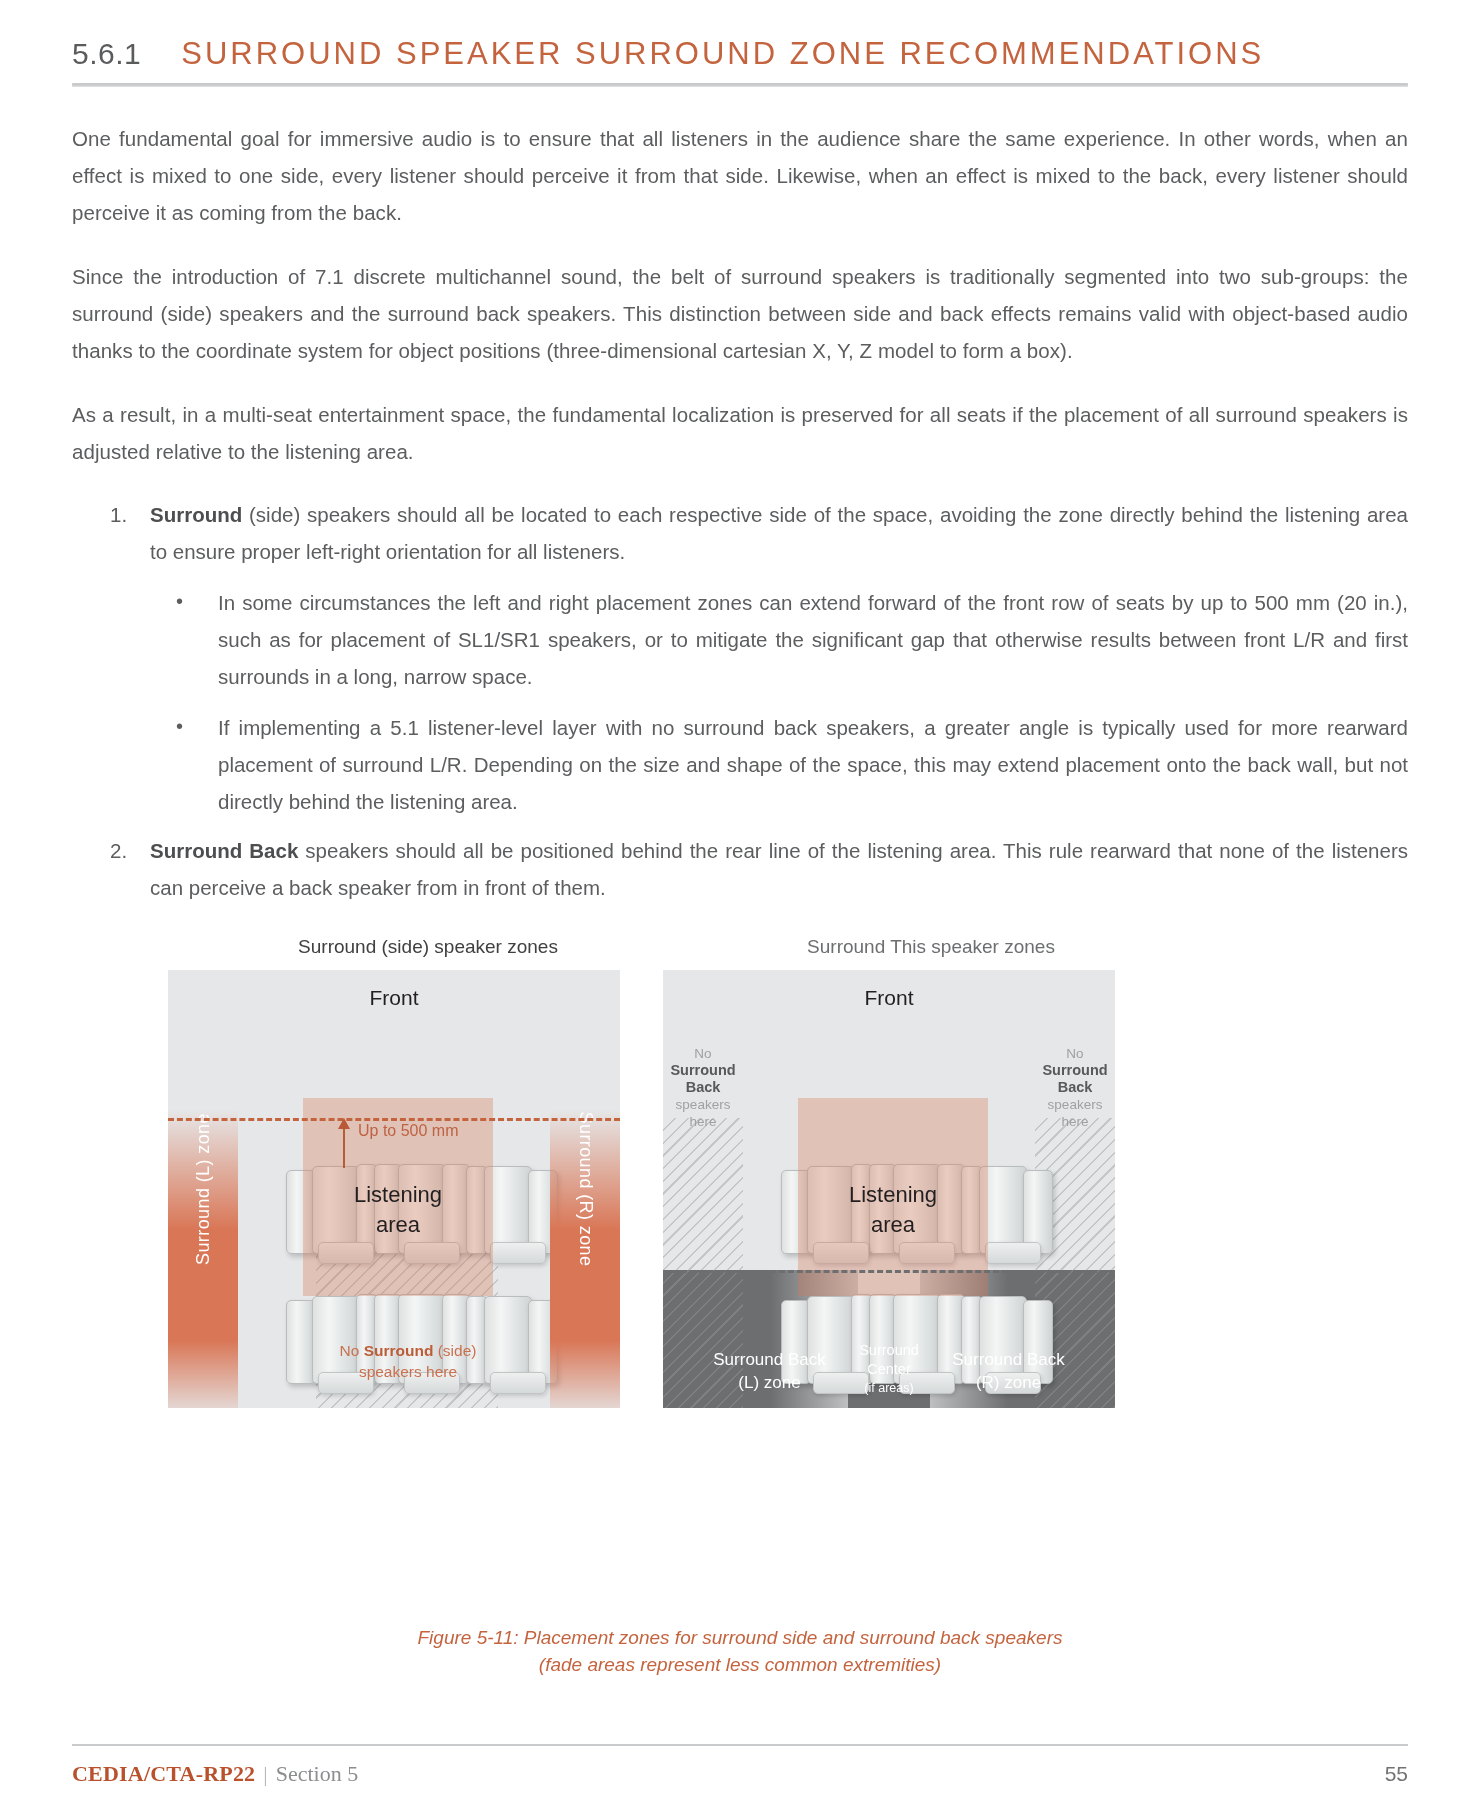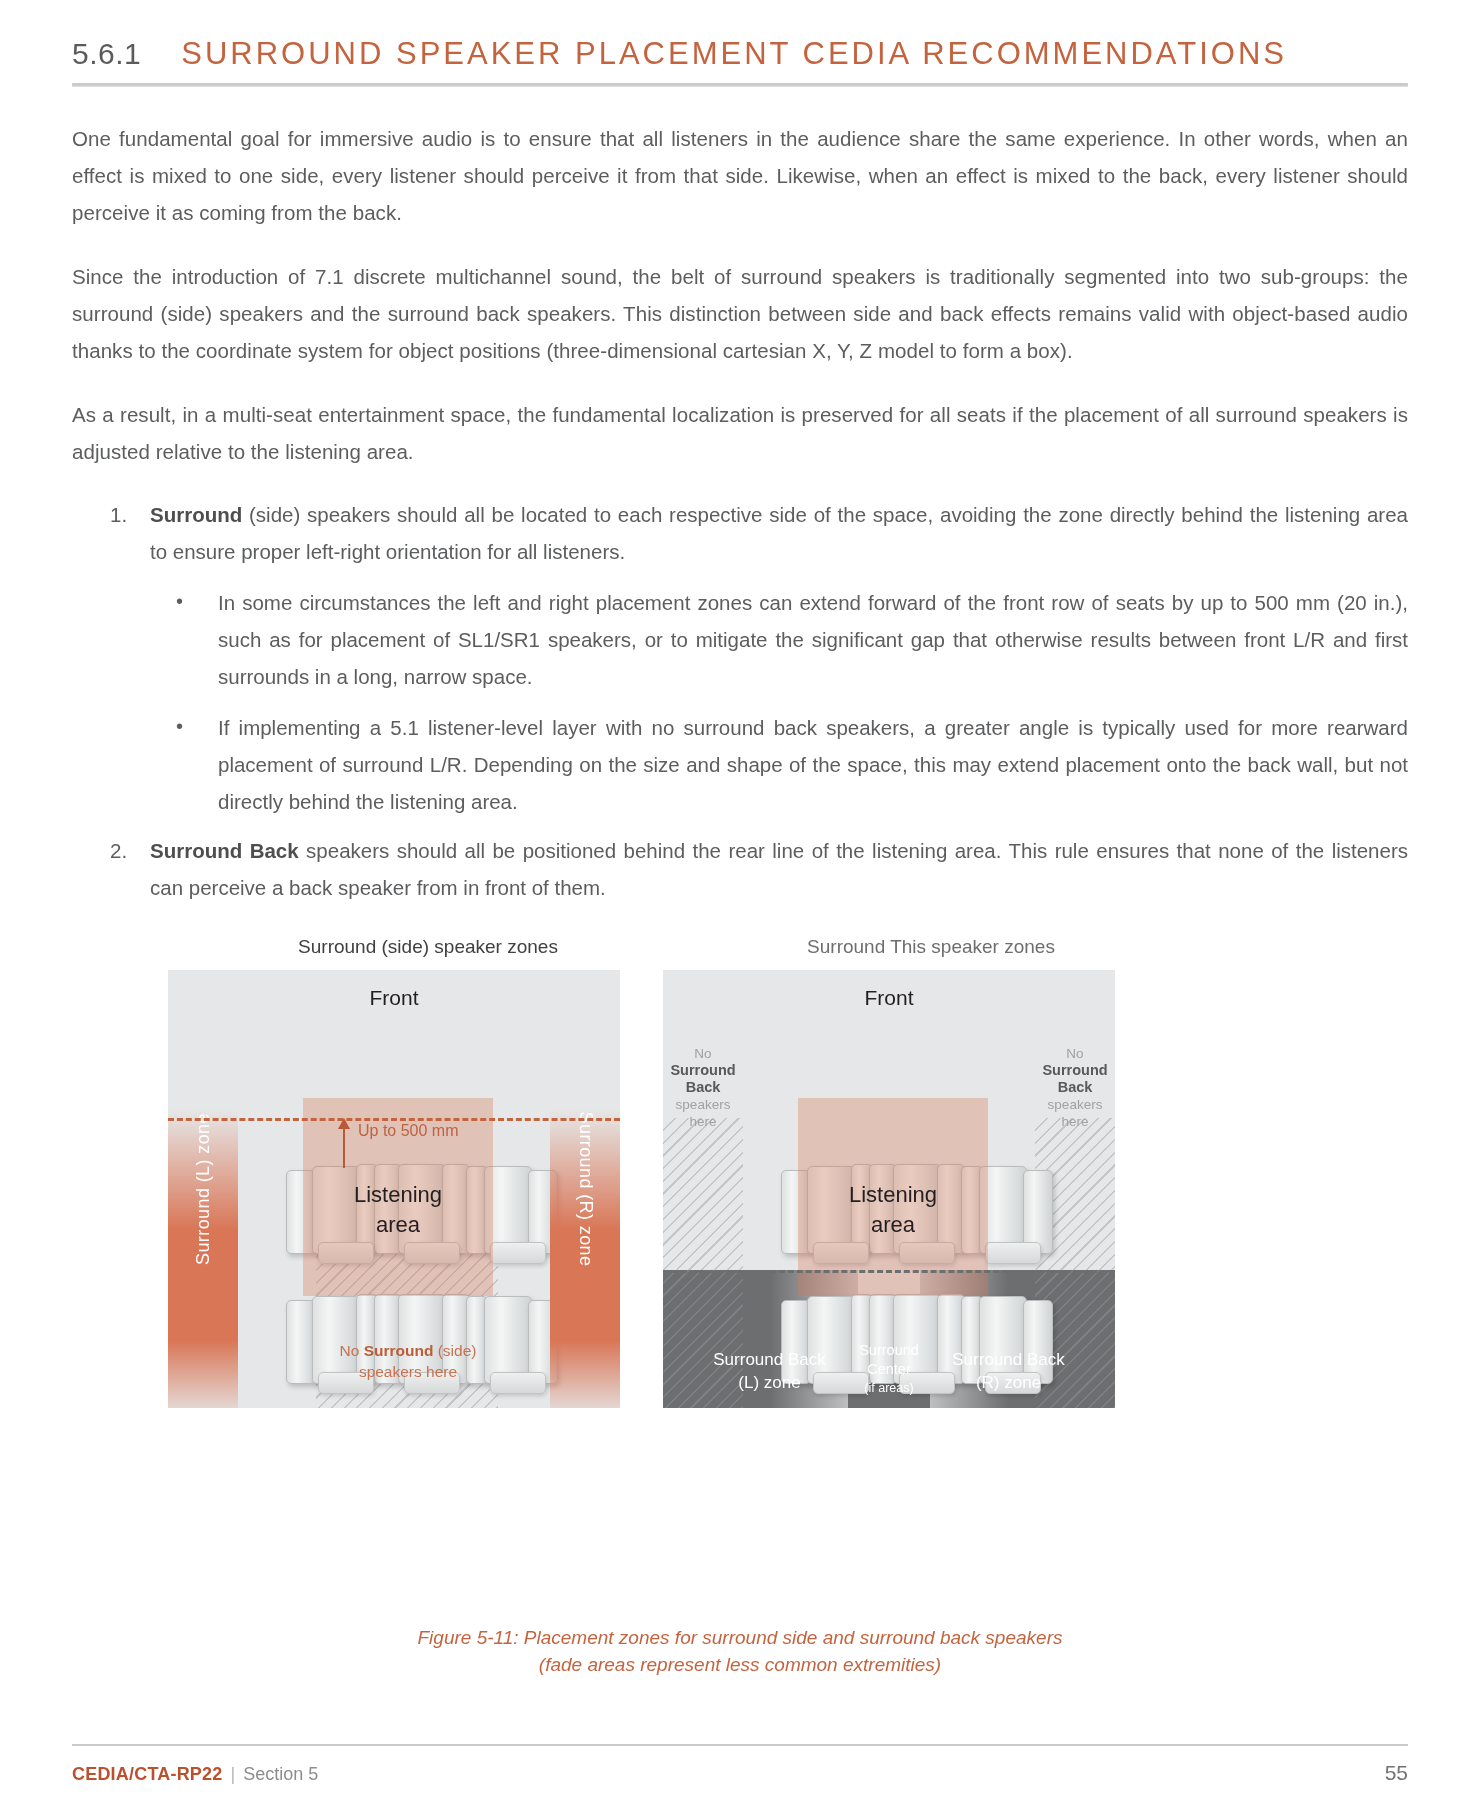--- a/index.html
+++ b/index.html
@@ -375,34 +375,34 @@
   .footer-rule {
     height: 2px;
     background: #c9cacc;
   }
   .footer-row {
     display: flex;
     align-items: baseline;
     justify-content: space-between;
     padding-top: 15px;
   }
-  .footer-left { font-size: 18px; }
+  .footer-left { font-size: 22px; font-family: Liberation Serif, serif; }
   .footer-brand { color: #b9512c; font-weight: bold; letter-spacing: 0.2px; }
   .footer-sep { color: #b6b7b9; padding: 0 8px; }
   .footer-sect { color: #8b8d8f; }
   .footer-page { font-size: 21px; color: #737373; }
 </style>
 </head>
 <body>
 
 <div class="page">
 
   <div class="header">
     <div class="sec-num">5.6.1</div>
-    <div class="sec-title">SURROUND SPEAKER PLACEMENT CEDIA RECOMMENDATIONS</div>
+    <div class="sec-title">SURROUND SPEAKER SURROUND ZONE RECOMMENDATIONS</div>
   </div>
   <div class="header-rule"></div>
 
   <div class="para first">One fundamental goal for immersive audio is to ensure that all listeners in the audience share the same experience. In other words, when an effect is mixed to one side, every listener should perceive it from that side. Likewise, when an effect is mixed to the back, every listener should perceive it as coming from the back.</div>
   <div class="para">Since the introduction of 7.1 discrete multichannel sound, the belt of surround speakers is traditionally segmented into two sub-groups: the surround (side) speakers and the surround back speakers. This distinction between side and back effects remains valid with object-based audio thanks to the coordinate system for object positions (three-dimensional cartesian X, Y, Z model to form a box).</div>
   <div class="para">As a result, in a multi-seat entertainment space, the fundamental localization is preserved for all seats if the placement of all surround speakers is adjusted relative to the listening area.</div>
 
   <ol class="rules">
     <li>
       <span class="marker">1.</span>
@@ -413,21 +413,21 @@
           <span>In some circumstances the left and right placement zones can extend forward of the front row of seats by up to 500 mm (20 in.), such as for placement of SL1/SR1 speakers, or to mitigate the significant gap that otherwise results between front L/R and first surrounds in a long, narrow space.</span>
         </li>
         <li>
           <span class="dot">•</span>
           <span>If implementing a 5.1 listener-level layer with no surround back speakers, a greater angle is typically used for more rearward placement of surround L/R. Depending on the size and shape of the space, this may extend placement onto the back wall, but not directly behind the listening area.</span>
         </li>
       </ul>
     </li>
     <li>
       <span class="marker">2.</span>
-      <b>Surround Back</b><span> speakers should all be positioned behind the rear line of the listening area. This rule ensures that none of the listeners can perceive a back speaker from in front of them.</span>
+      <b>Surround Back</b><span> speakers should all be positioned behind the rear line of the listening area. This rule rearward that none of the listeners can perceive a back speaker from in front of them.</span>
     </li>
   </ol>
 
   <div class="figure-wrap">
 
     <div class="fig-titles">
       <div class="fig-title left">Surround (side) speaker zones</div>
       <div class="fig-title right">Surround This speaker zones</div>
     </div>
 

